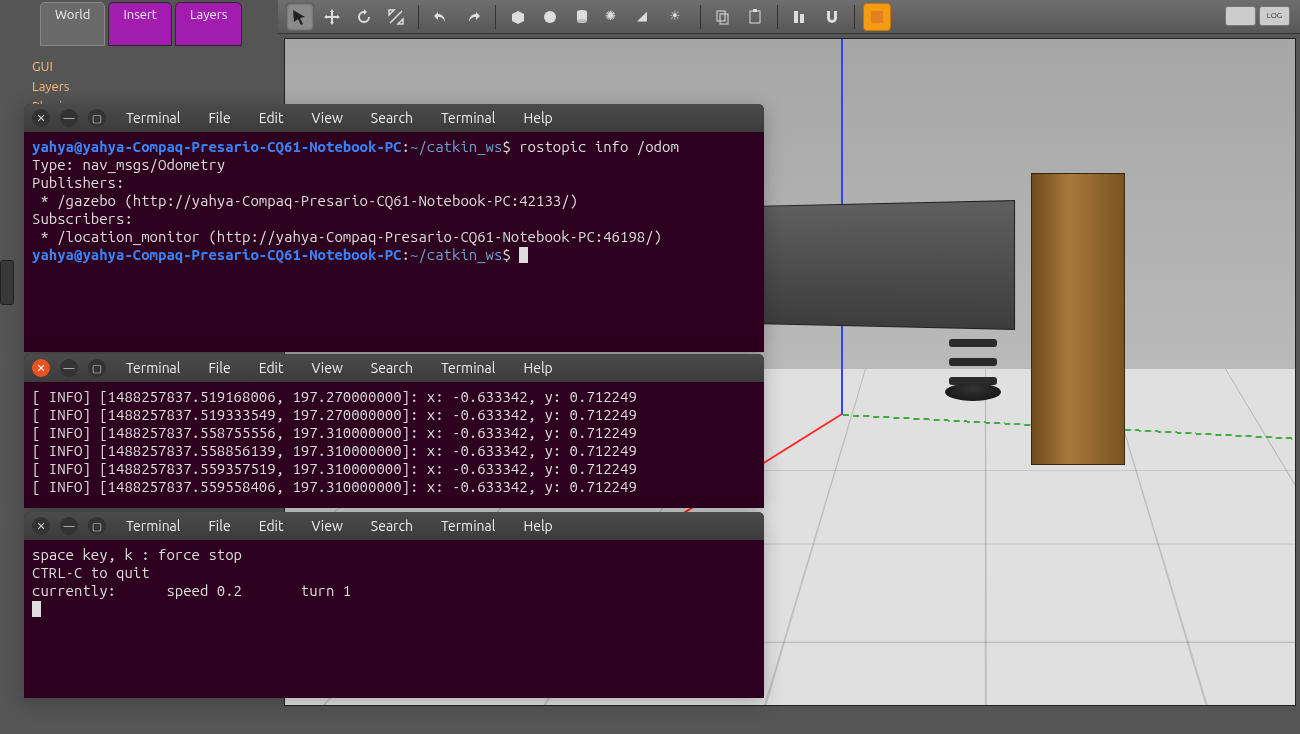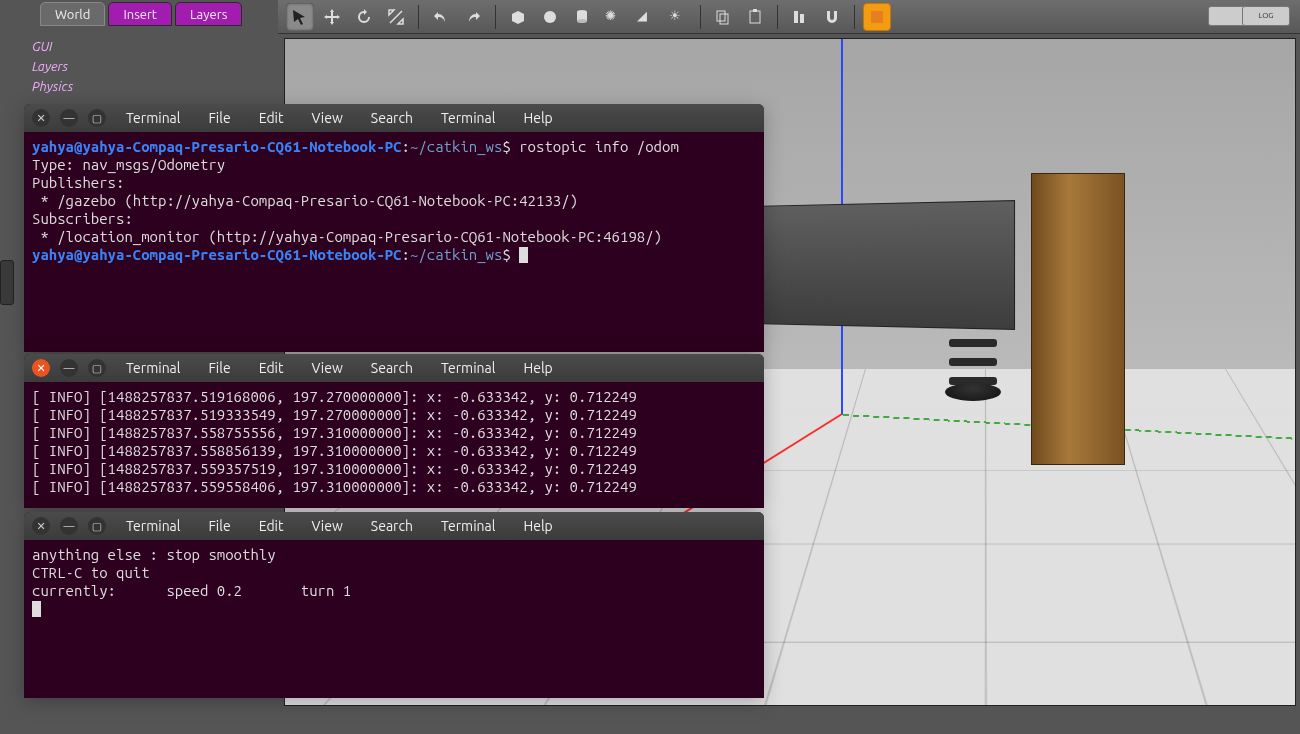--- a/index.html
+++ b/index.html
@@ -15,40 +15,39 @@
   
   .left-panel {
     position: absolute;
     left: 10px; top: 2px;
     width: 258px; height: 720px;
     background: #555;
   }
   .tabs {
     display: flex;
     gap: 3px;
-    height: 24px;
+    height: 44px;
     padding-left: 30px;
   }
   .tab {
     background: #a21caf;
     border: 1px solid #2a2a2a;
     border-radius: 5px 5px 0 0;
     padding: 4px 14px;
     color: #eee;
     cursor: pointer;
   }
   .tab.active {
     background: #6a6a6a;
     border-color: #888;
   }
   .tree {
     padding: 10px 6px;
     line-height: 20px;
-    color: #f0abfc;
-    font-style: italic;
+    color: #fdba74;
   }
   .tree div { padding-left: 16px; cursor: pointer; }
   .left-collapse {
     position: absolute;
     left: 0; top: 260px;
     width: 14px; height: 45px;
     background: #3a3a3a;
     border: 1px solid #222;
     border-radius: 3px;
   }
@@ -152,21 +151,21 @@
   .plate { height: 8px; background: #2a2a2a; border-radius: 3px; }
   .cabinet {
     position: absolute;
     left: 746px; top: 134px;
     width: 94px; height: 292px;
     background: linear-gradient(90deg,#6e4a1d,#a8793b 40%,#7a5322);
     border: 1px solid #3a2710;
   }
   .cam-icon, .log-icon {
     position: absolute; top: 6px;
-    width: 48px; height: 20px;
+    width: 31px; height: 20px;
     background: #ccc;
     border-radius: 3px;
     border: 1px solid #777;
   }
   .cam-icon { right: 44px; }
   .log-icon { right: 10px; font-size: 8px; text-align:center; color:#333; line-height:18px; }
   
   .statusbar {
     position: absolute;
     left: 0; bottom: 18px;
@@ -466,14 +465,14 @@
     <div class="menus">
       <div>Terminal</div>
       <div>File</div>
       <div>Edit</div>
       <div>View</div>
       <div>Search</div>
       <div>Terminal</div>
       <div>Help</div>
     </div>
   </div>
-  <div class="term-body" id="t3body"><div>anything else : stop smoothly</div><div></div><div>CTRL-C to quit</div><div></div><div>currently:	speed 0.2	turn 1</div><div><span class="cursor"></span></div></div>
+  <div class="term-body" id="t3body"><div>space key, k : force stop</div><div></div><div>CTRL-C to quit</div><div></div><div>currently:	speed 0.2	turn 1</div><div><span class="cursor"></span></div></div>
 </div>
 
 </body></html>

